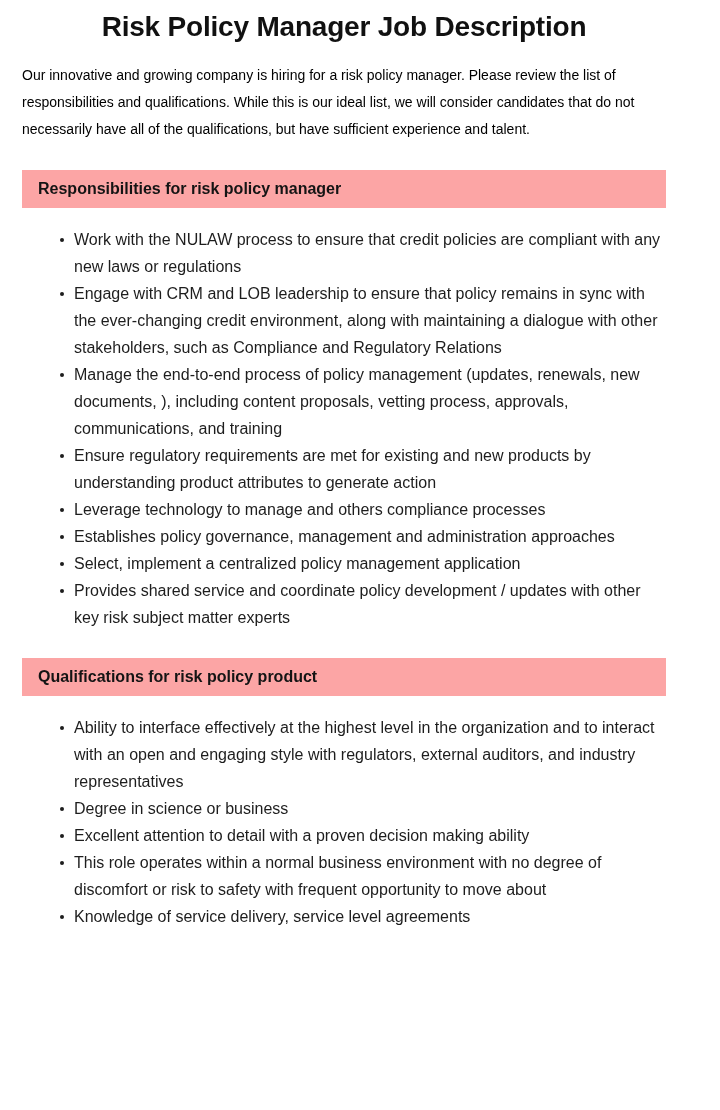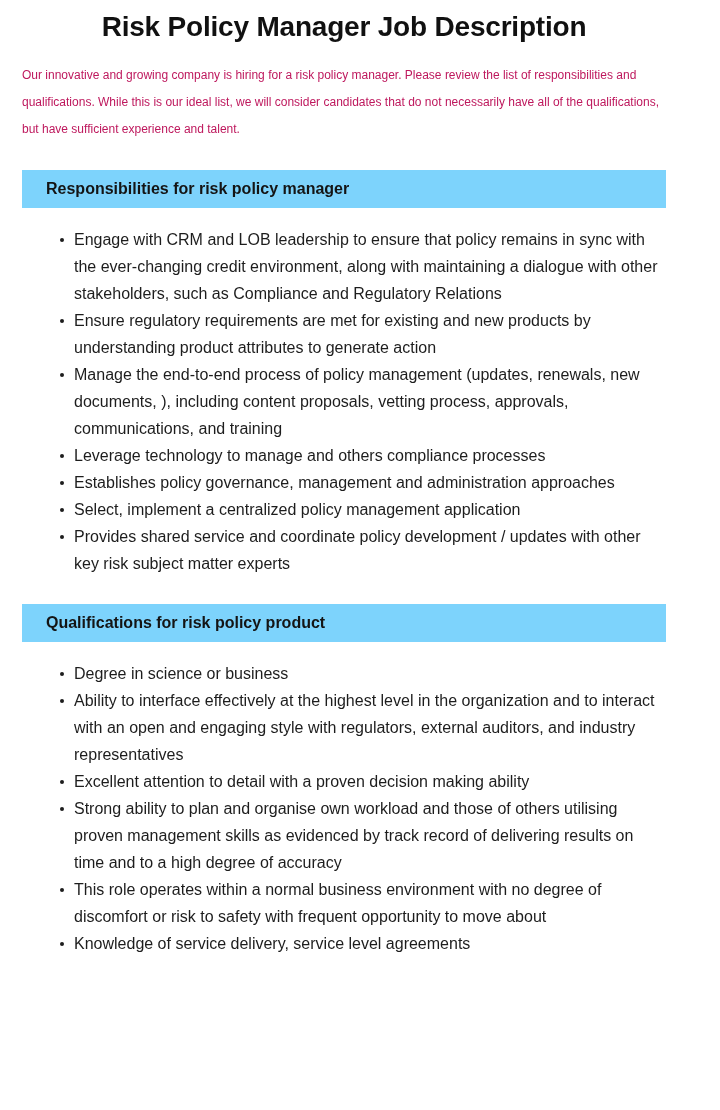--- a/index.html
+++ b/index.html
@@ -23,36 +23,36 @@
     font-size: 28px;
     font-weight: bold;
     text-align: center;
     letter-spacing: -0.2px;
     margin: 8px 0 0 0;
     padding: 0;
     line-height: 38px;
     color: #111111;
   }
   .intro {
-    font-size: 12px;
+    font-size: 14px;
     line-height: 27px;
     margin: 16px 0 0 0;
     padding: 0 3px 0 0;
-    color: #be185d;
+    color: #000000;
     text-align: left;
   }
   .section {
     margin-top: 27px;
   }
   .section-header {
-    background: #7dd3fc;
+    background: #fca5a5;
     height: 38px;
     display: flex;
     align-items: center;
-    padding-left: 24px;
+    padding-left: 16px;
     box-sizing: border-box;
   }
   .section-header-text {
     font-size: 16px;
     font-weight: 600;
     color: #141414;
     line-height: 20px;
   }
   ul.bullets {
     list-style: none;
@@ -88,37 +88,37 @@
 
   <h1 class="doc-title">Risk Policy Manager Job Description</h1>
 
   <p class="intro">Our innovative and growing company is hiring for a risk policy manager. Please review the list of responsibilities and qualifications. While this is our ideal list, we will consider candidates that do not necessarily have all of the qualifications, but have sufficient experience and talent.</p>
 
   <div class="section">
     <div class="section-header">
       <span class="section-header-text">Responsibilities for risk policy manager</span>
     </div>
     <ul class="bullets">
+      <li>Work with the NULAW process to ensure that credit policies are compliant with any new laws or regulations</li>
       <li>Engage with CRM and LOB leadership to ensure that policy remains in sync with the ever-changing credit environment, along with maintaining a dialogue with other stakeholders, such as Compliance and Regulatory Relations</li>
+      <li>Manage the end-to-end process of policy management (updates, renewals, new documents, ), including content proposals, vetting process, approvals, communications, and training</li>
       <li>Ensure regulatory requirements are met for existing and new products by understanding product attributes to generate action</li>
-      <li>Manage the end-to-end process of policy management (updates, renewals, new documents, ), including content proposals, vetting process, approvals, communications, and training</li>
       <li>Leverage technology to manage and others compliance processes</li>
       <li>Establishes policy governance, management and administration approaches</li>
       <li>Select, implement a centralized policy management application</li>
       <li>Provides shared service and coordinate policy development / updates with other key risk subject matter experts</li>
     </ul>
   </div>
 
   <div class="section">
     <div class="section-header">
       <span class="section-header-text">Qualifications for risk policy product</span>
     </div>
     <ul class="bullets qualifications-list">
+      <li>Ability to interface effectively at the highest level in the organization and to interact with an open and engaging style with regulators, external auditors, and industry representatives</li>
       <li>Degree in science or business</li>
-      <li>Ability to interface effectively at the highest level in the organization and to interact with an open and engaging style with regulators, external auditors, and industry representatives</li>
       <li>Excellent attention to detail with a proven decision making ability</li>
-      <li>Strong ability to plan and organise own workload and those of others utilising proven management skills as evidenced by track record of delivering results on time and to a high degree of accuracy</li>
       <li>This role operates within a normal business environment with no degree of discomfort or risk to safety with frequent opportunity to move about</li>
       <li>Knowledge of service delivery, service level agreements</li>
     </ul>
   </div>
 
 </div>
 
 </body></html>

